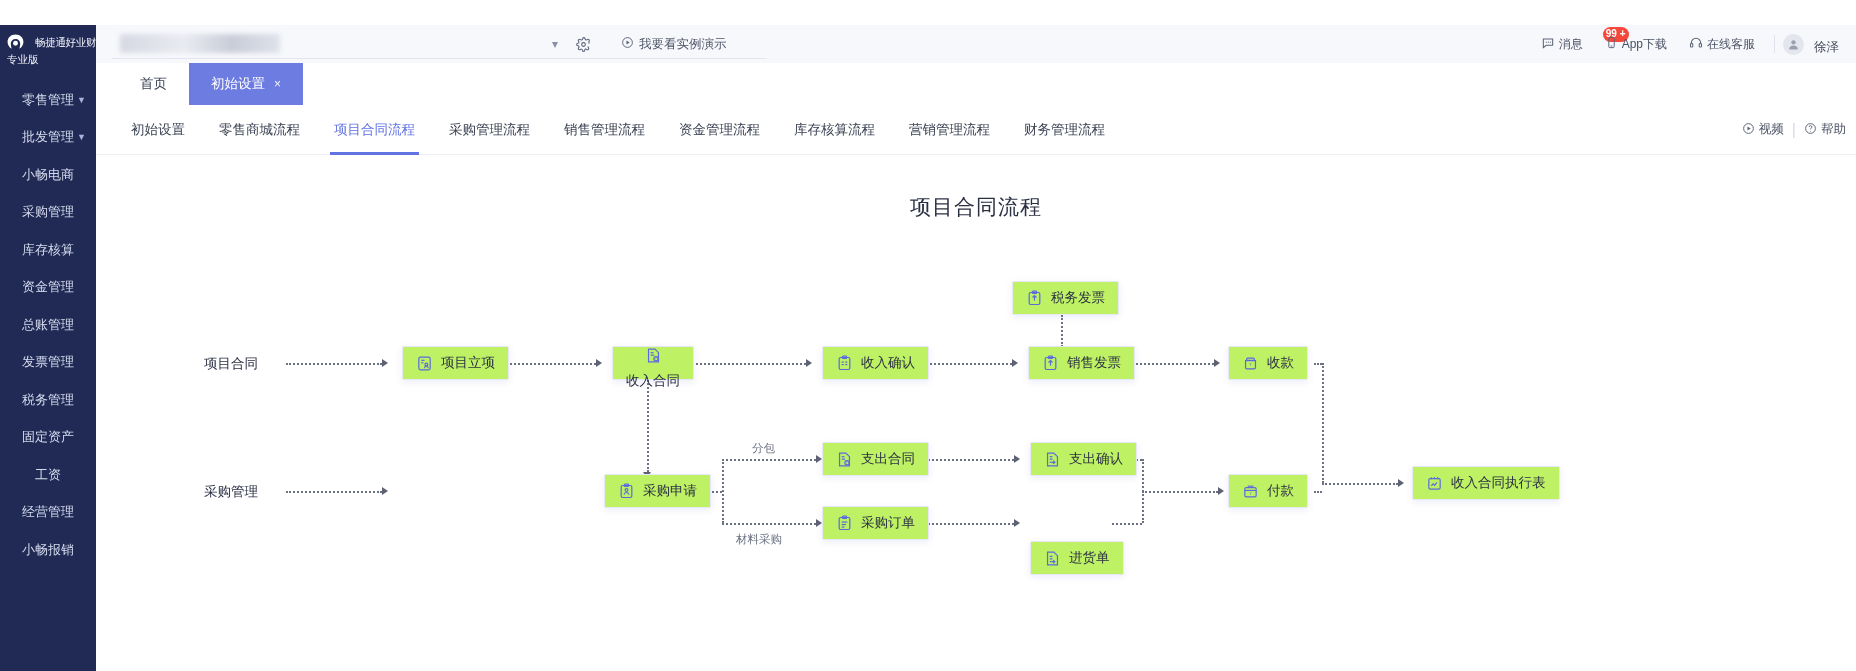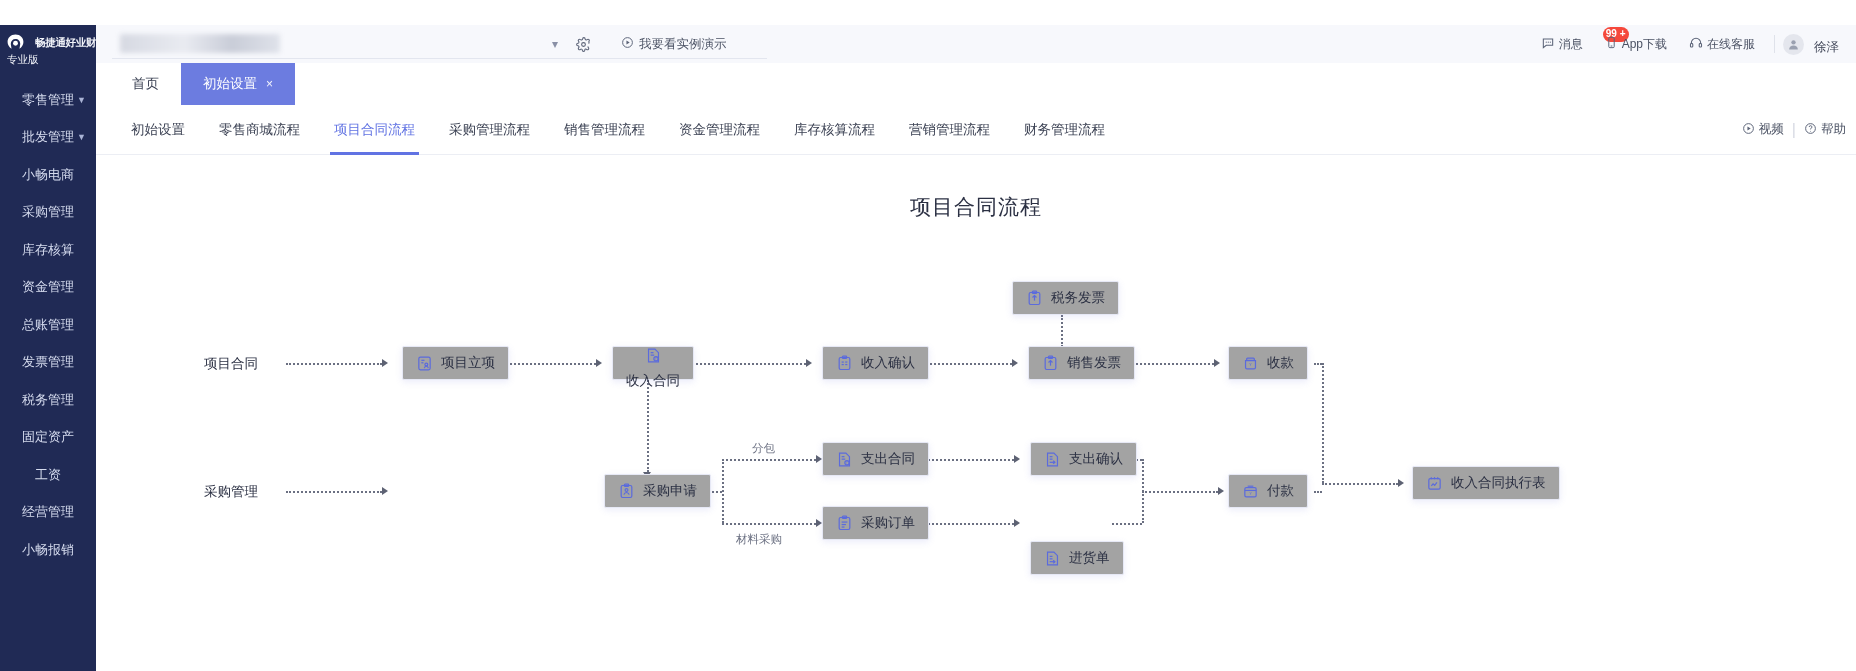--- a/index.html
+++ b/index.html
@@ -7,21 +7,21 @@
     font-family:"Liberation Sans","DejaVu Sans",sans-serif; background:#fff; }
 
   
   .app { position:relative; width:1856px; height:671px; background:#fff; }
   .topstrip { position:absolute; left:0; top:0; width:1856px; height:25px; background:#ffffff; }
 
   
   .sidebar { position:absolute; left:0; top:25px; width:96px; height:646px;
       background:#202a55; color:#cfd6ec; }
   .brand { padding:8px 6px 4px 6px; display:flex; flex-direction:column; gap:1px; }
-  .brand-row { display:flex; align-items:center; gap:10px;font-weight:bold; }
+  .brand-row { display:flex; align-items:center; gap:10px; }
   .logo-mark { width:19px; height:19px; flex:0 0 19px; display:flex; align-items:center; justify-content:center; }
   .brand-name { font-size:10.5px; color:#f2f4fa; white-space:nowrap; letter-spacing:-.3px; }
   .brand-sub { font-size:10.5px; color:#f2f4fa; padding-left:1px; }
   .side-menu { margin-top:10px; }
   .side-item { height:37.5px; display:flex; align-items:center; justify-content:center;
      font-size:13px; color:#d5dbee; cursor:pointer; position:relative; }
   .side-item .caret { position:absolute; right:10px; font-size:9px; color:#aab4d6; }
 
   
   .header { position:absolute; left:96px; top:25px; width:1760px; height:38px;
@@ -41,21 +41,21 @@
   .badge { position:absolute; top:-9px; left:29px; background:#f5483b; color:#fff;
      font-size:10px; line-height:14px; height:15px; min-width:26px; padding:0 3px;
      border-radius:8px; text-align:center; font-weight:bold;margin-left:44px; }
   .divider-v { width:1px; height:18px; background:#dfe2ea; margin:0 8px; }
   .avatar { width:21px; height:21px; border-radius:50%; background:#e4e6ed;
      display:flex; align-items:center; justify-content:center; }
   .uname { font-size:12.5px; color:#3c4254; margin-left:6px;margin-top:6px; }
 
   
   .tabbar { position:absolute; left:96px; top:63px; width:1760px; height:42px; background:#fff;
-     display:flex; align-items:flex-end; padding-left:14px; }
+     display:flex; align-items:flex-end; padding-left:22px; }
   .tab { height:42px; display:flex; align-items:center; padding:0 22px; font-size:13.5px;
      color:#3c4254; cursor:pointer; }
   .tab.active { background:#6c7ce0; color:#fff; }
   .tab .x { margin-left:9px; font-size:12px; opacity:.92; }
 
   
   .subnav { position:absolute; left:96px; top:105px; width:1760px; height:50px;
      background:#fff; display:flex; align-items:center; padding-left:18px;
      border-bottom:1px solid #eceef4; }
   .sub-item { position:relative; height:50px; display:flex; align-items:center;
@@ -69,21 +69,21 @@
   .sr-sep { color:#d6d9e2; padding:0 2px; }
 
   
   .canvas { position:absolute; left:96px; top:155px; width:1760px; height:516px;
      background:#fff; overflow:hidden; }
   .flow-title { position:absolute; left:0; top:38px; width:1760px; text-align:center;
      font-size:21px; color:#2b3043; letter-spacing:1px; }
 
   .lane-label { position:absolute; font-size:13.5px; color:#2b3043; white-space:nowrap; }
 
-  .node { position:absolute; height:34px; background:#a3a3a3; border:1px solid #e6e8f5;
+  .node { position:absolute; height:34px; background:#bef264; border:1px solid #e6e8f5;
      border-radius:2px; display:flex; align-items:center; gap:8px; padding:0 13px;
      box-shadow:0 2px 7px rgba(99,110,214,.13); cursor:pointer; white-space:nowrap; }
   .node .nlabel { font-size:13.5px; color:#2b3043; }
   .nicon { width:17px; height:17px; flex:0 0 17px; display:flex; align-items:center; justify-content:center; }
 
   
   .hconn { position:absolute; height:1px; border-top:2px dotted #6b7082; }
   .vconn { position:absolute; width:1px; border-left:2px dotted #6b7082; }
   .arrow-r { position:absolute; width:0; height:0; border-left:6px solid #5d6273;
      border-top:4.5px solid transparent; border-bottom:4.5px solid transparent; }

